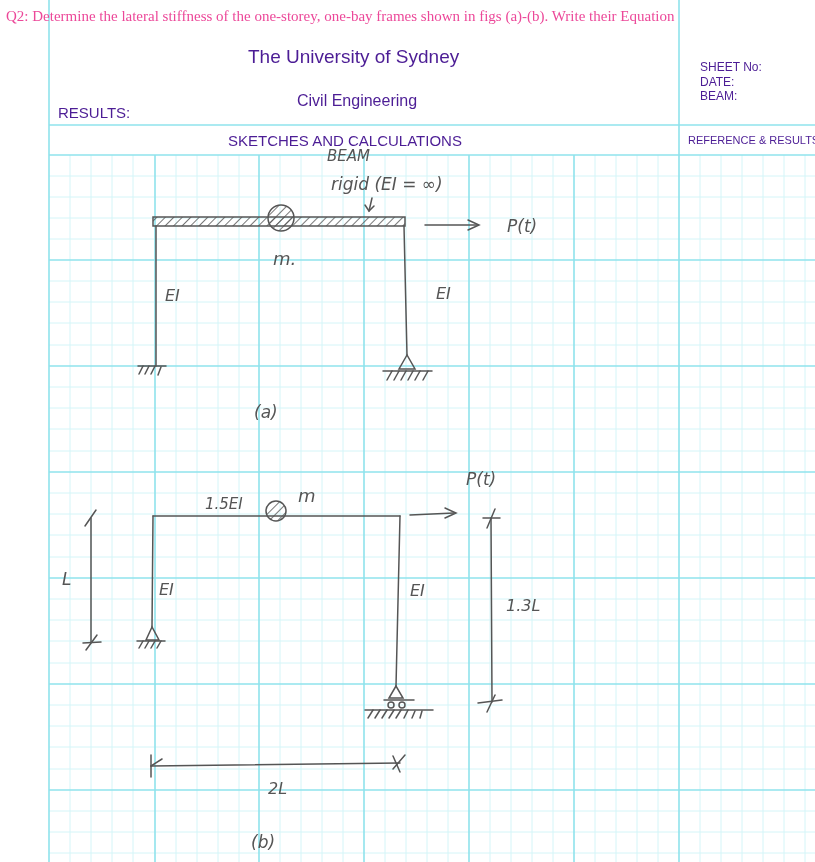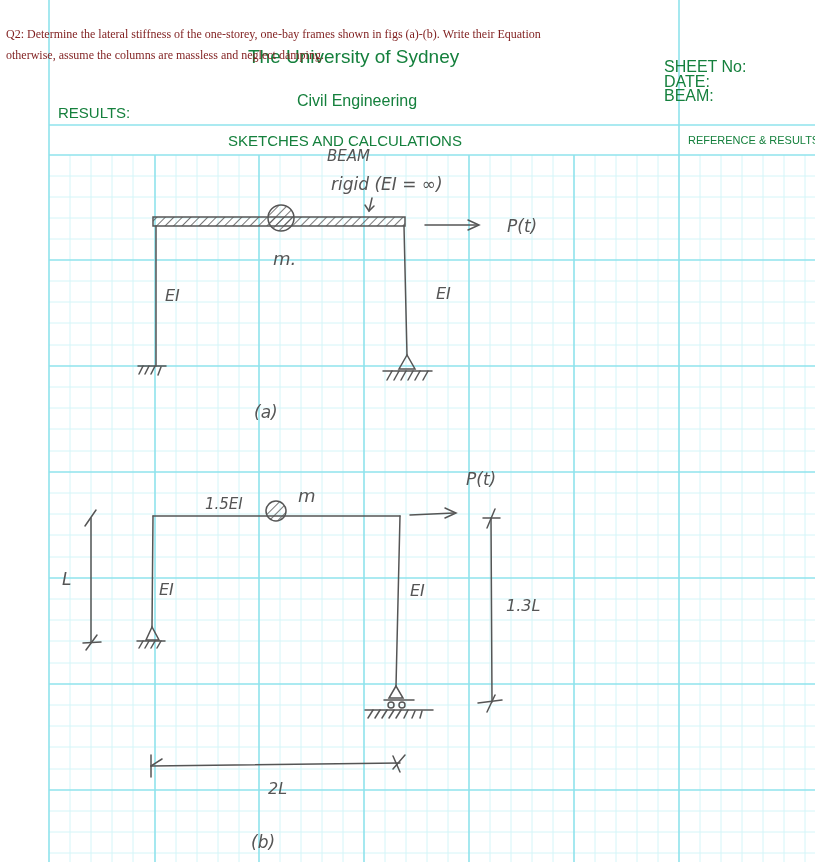--- a/index.html
+++ b/index.html
@@ -1,27 +1,27 @@
 <!DOCTYPE html>
 <html><head>
 <meta charset="utf-8">
 <style>
   html, body { margin:0; padding:0; background:#ffffff; }
   body { width:815px; height:862px; position:relative; overflow:hidden; }
   .sheet { position:absolute; left:0; top:0; width:815px; height:862px; }
   .question {
-    position:absolute; left:6px; top:24px; width:810px;
-    font-family:"Liberation Serif", serif; font-size:12px; line-height:21px;
-    color:#7f1d1d; z-index:5; white-space:nowrap;
+    position:absolute; left:6px; top:6px; width:810px;
+    font-family:"Liberation Serif", serif; font-size:15px; line-height:21px;
+    color:#ec4899; z-index:5; white-space:nowrap;
   }
   .question div { height:21px; }
-  .cyan { color:#15803d; font-family:"Liberation Sans", sans-serif; }
+  .cyan { color:#4c1d95; font-family:"Liberation Sans", sans-serif; }
   .uni { position:absolute; left:248px; top:46px; font-size:19px; z-index:1; }
   .dept { position:absolute; left:297px; top:92px; font-size:16px; z-index:1; }
-  .meta { position:absolute; left:664px; top:60px; font-size:16px; line-height:14.5px; }
+  .meta { position:absolute; left:700px; top:60px; font-size:12px; line-height:14.5px; }
   .project { position:absolute; left:58px; top:104px; font-size:15px; }
   .sketches { position:absolute; left:228px; top:132px; font-size:15px; }
   .reference { position:absolute; left:688px; top:134px; font-size:11px; white-space:nowrap; }
   svg.grid { position:absolute; left:0; top:0; }
   svg.draw { position:absolute; left:0; top:0; z-index:3; }
   .hand { font-family:"DejaVu Sans", sans-serif; fill:#555; font-style:italic; }
 </style>
 </head>
 <body>
 
@@ -117,21 +117,20 @@
     <div>SHEET No:</div>
     <div>DATE:</div>
     <div>BEAM:</div>
   </div>
   <div class="cyan project">RESULTS:</div>
   <div class="cyan sketches">SKETCHES AND CALCULATIONS</div>
   <div class="cyan reference">REFERENCE &amp; RESULTS</div>
 
   <div class="question">
     <div>Q2: Determine the lateral stiffness of the one-storey, one-bay frames shown in figs (a)-(b). Write their Equation</div>
-    <div>otherwise, assume the columns are massless and neglect damping.</div>
   </div>
 
   <svg class="draw" width="815" height="862">
     <defs>
       <pattern id="hatch" width="6" height="6" patternUnits="userSpaceOnUse" patternTransform="rotate(45)">
         <line x1="0" y1="0" x2="0" y2="6" stroke="#555" stroke-width="1.6"></line>
       </pattern>
     </defs>
 
     <g stroke="#555" fill="none" stroke-width="1.5" stroke-linecap="round">

